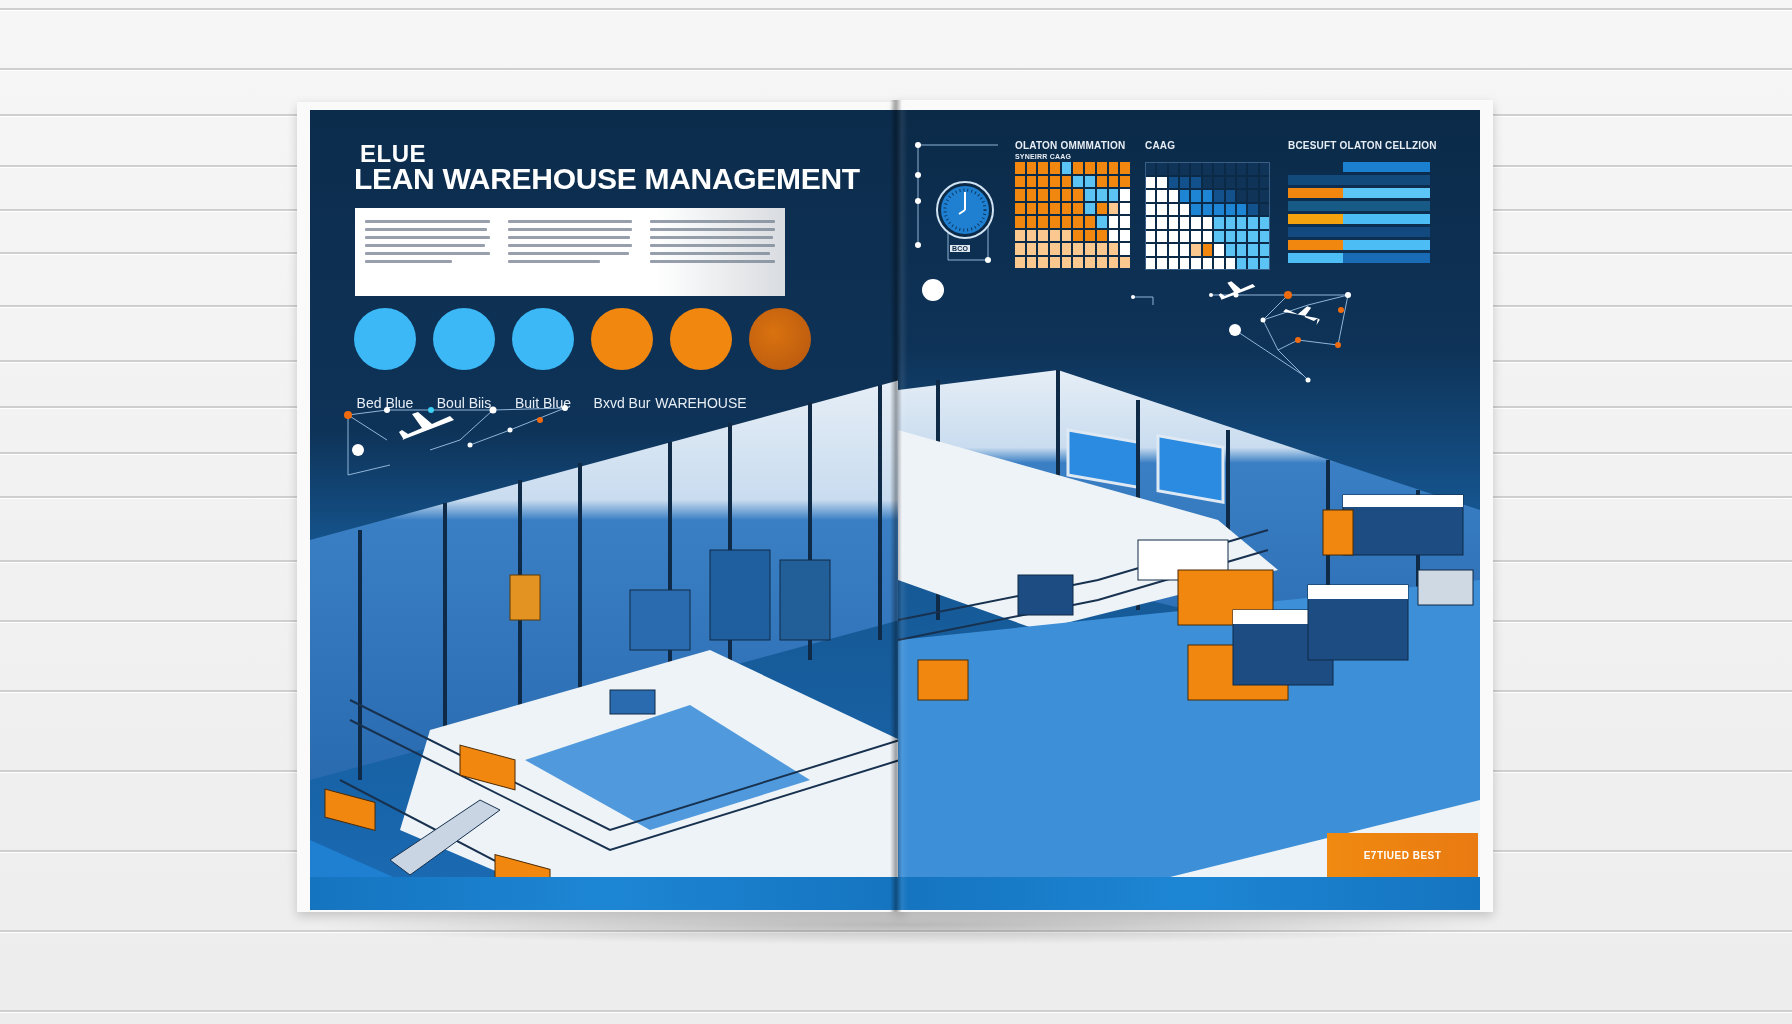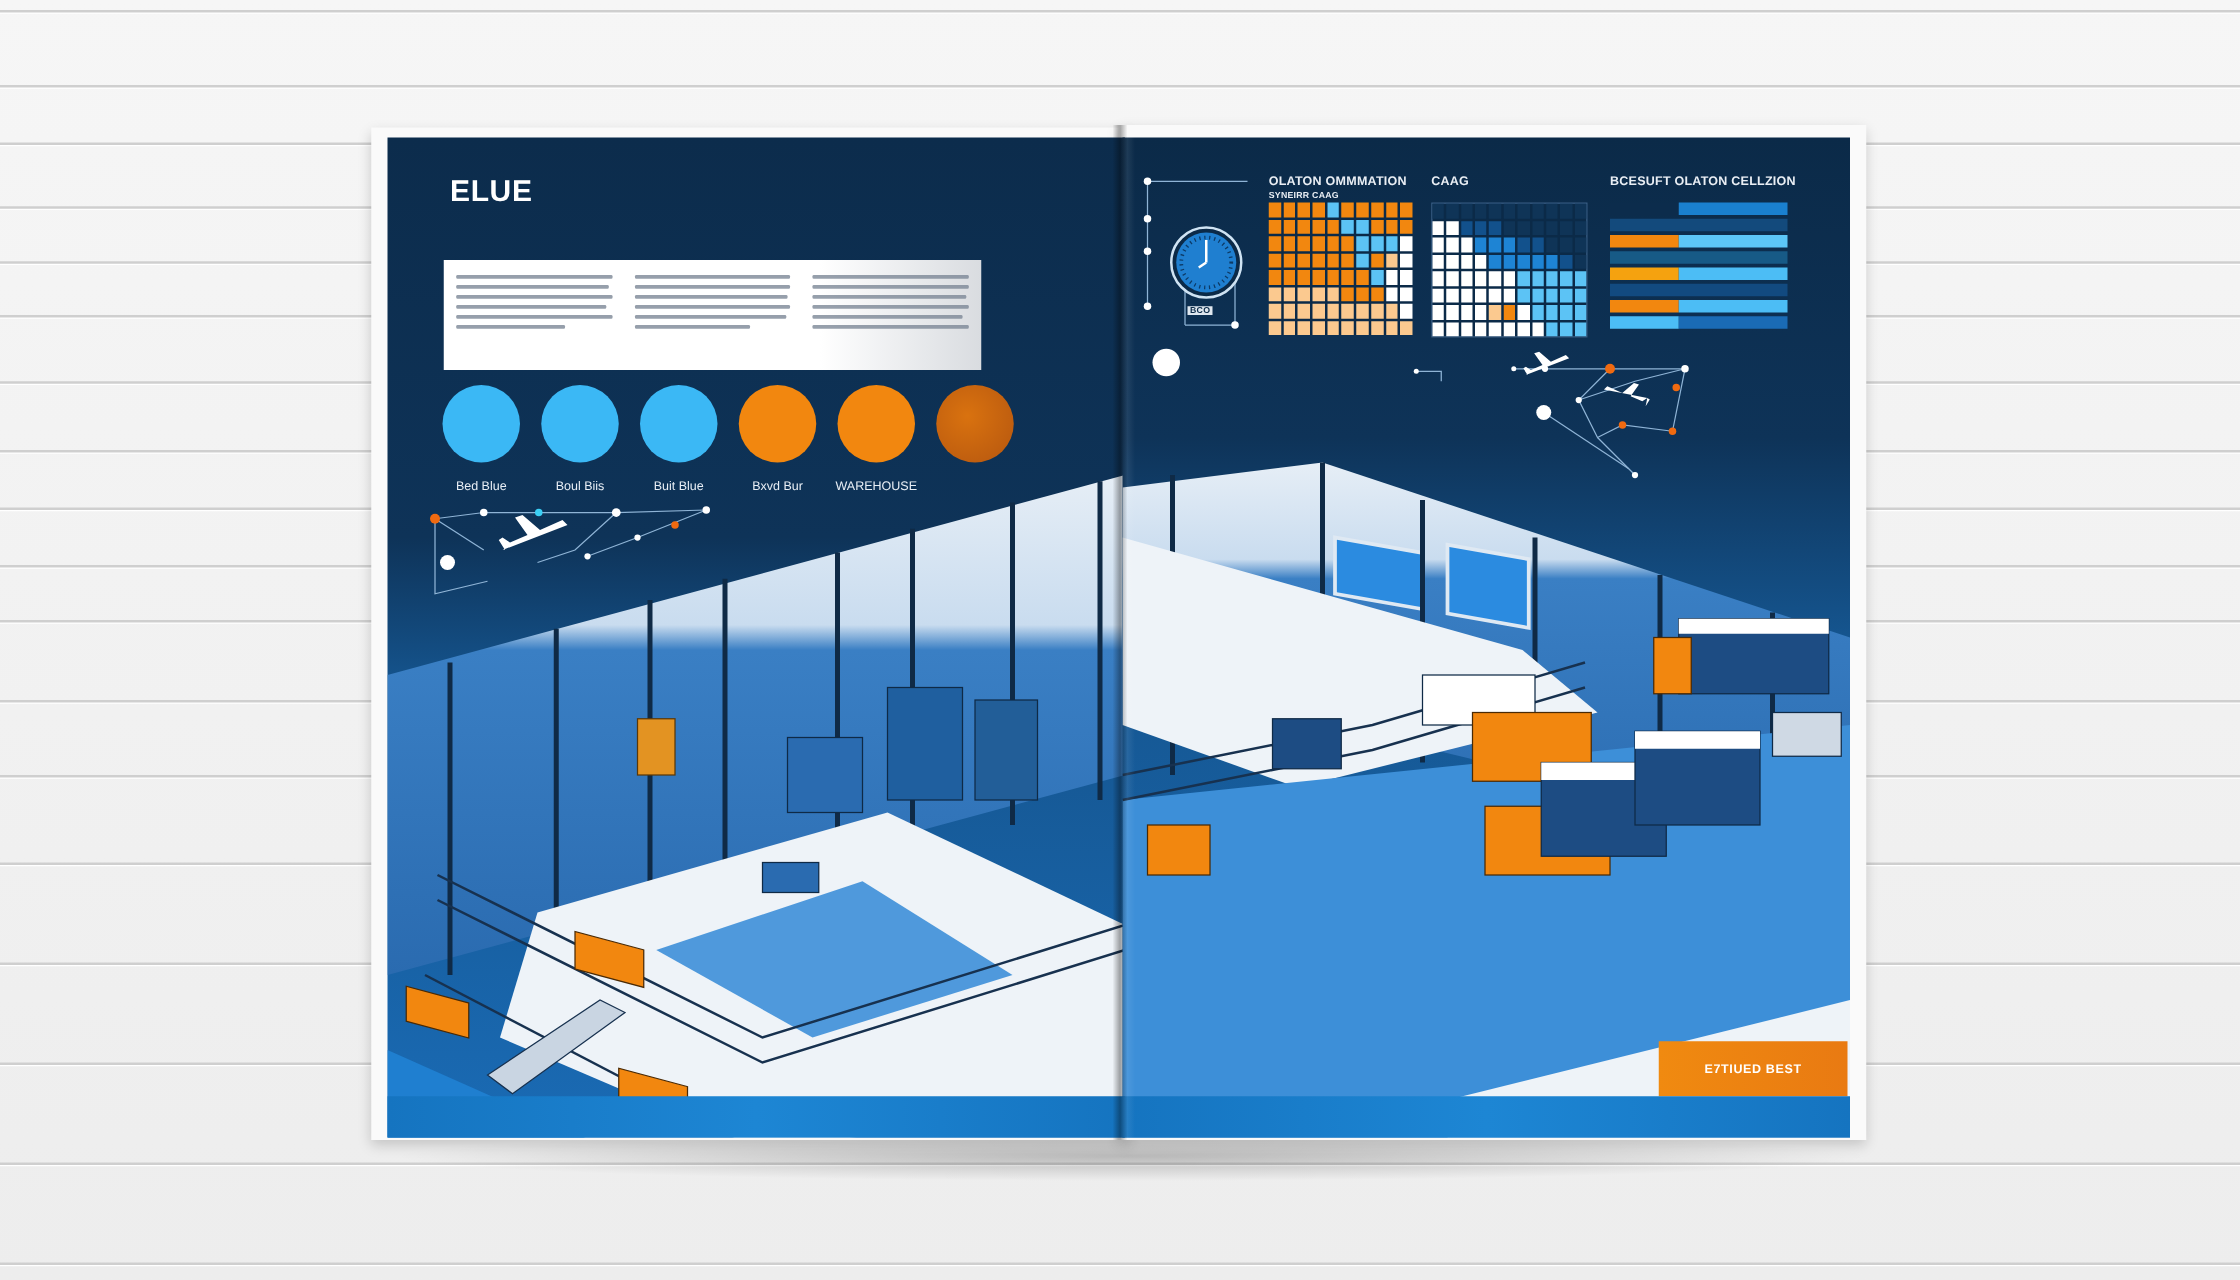--- a/index.html
+++ b/index.html
@@ -19,21 +19,21 @@
     background:linear-gradient(90deg,rgba(0,0,0,0),rgba(0,0,0,.35),rgba(255,255,255,.08),rgba(0,0,0,0));}
   .title-small{position:absolute;left:50px;top:30px;color:#fff;font-weight:bold;font-size:24px;letter-spacing:.5px;}
   .title-big{position:absolute;left:44px;top:52px;color:#fff;font-weight:bold;font-size:30px;letter-spacing:-.3px;white-space:nowrap;}
   .intro{position:absolute;left:45px;top:98px;width:430px;height:88px;
     background:linear-gradient(90deg,#ffffff 70%,#d9dce0);display:flex;gap:18px;padding:12px 10px;box-sizing:border-box;}
   .intro-col{flex:1;display:flex;flex-direction:column;gap:5px;}
   .line{height:3px;background:#7c8796;border-radius:1px;opacity:.8;}
   .swatches{position:absolute;left:44px;top:198px;display:flex;gap:17px;}
   .swatch{display:flex;flex-direction:column;align-items:center;width:62px;}
   .circle{width:62px;height:62px;border-radius:50%;}
-  .sw-label{margin-top:14px;color:#e8eef5;font-size:10px;white-space:nowrap;}
+  .sw-label{margin-top:25px;color:#e8eef5;font-size:14px;white-space:nowrap;}
   .right-label{position:absolute;color:#e9eef4;font-weight:bold;font-size:10px;white-space:nowrap;letter-spacing:.2px;}
   .grid{position:absolute;display:grid;gap:2px;background:#0b2a48;}
   .cell{width:100%;height:100%;}
   .bars{position:absolute;left:390px;top:52px;width:142px;display:flex;flex-direction:column;gap:3px;}
   .barrow{display:flex;height:10px;}
   .badge{position:absolute;left:429px;top:723px;width:151px;height:44px;background:linear-gradient(90deg,#f08a10,#e97a12);
     color:#fff;font-size:10px;font-weight:bold;display:flex;align-items:center;justify-content:center;letter-spacing:.5px;}
   .band{position:absolute;left:0;right:0;bottom:0;height:33px;background:linear-gradient(90deg,#1574c0,#1d86d4,#1574c0);}
   svg{position:absolute;overflow:visible;}
 </style>
@@ -60,20 +60,21 @@
   <div class="plank" style="top:930px"></div>
   <div class="plank" style="top:1010px"></div>
 </div>
 
 <div class="shadow"></div>
 <div class="paper" style="left:297px;top:102px;width:606px;height:810px"></div>
 <div class="paper" style="left:895px;top:100px;width:598px;height:812px"></div>
 
 <div class="page page-left">
   <div class="title-small">ELUE</div>
+  <div class="title-big">LEAN WAREHOUSE MANAGEMENT</div>
 
   <div class="intro">
     <div class="intro-col">
       <div class="line" style="width:100%"></div>
         <div class="line" style="width:98%"></div>
       <div class="line" style="width:100%"></div>
         <div class="line" style="width:96%"></div>
       <div class="line" style="width:100%"></div>
         <div class="line" style="width:70%"></div>
     </div>

